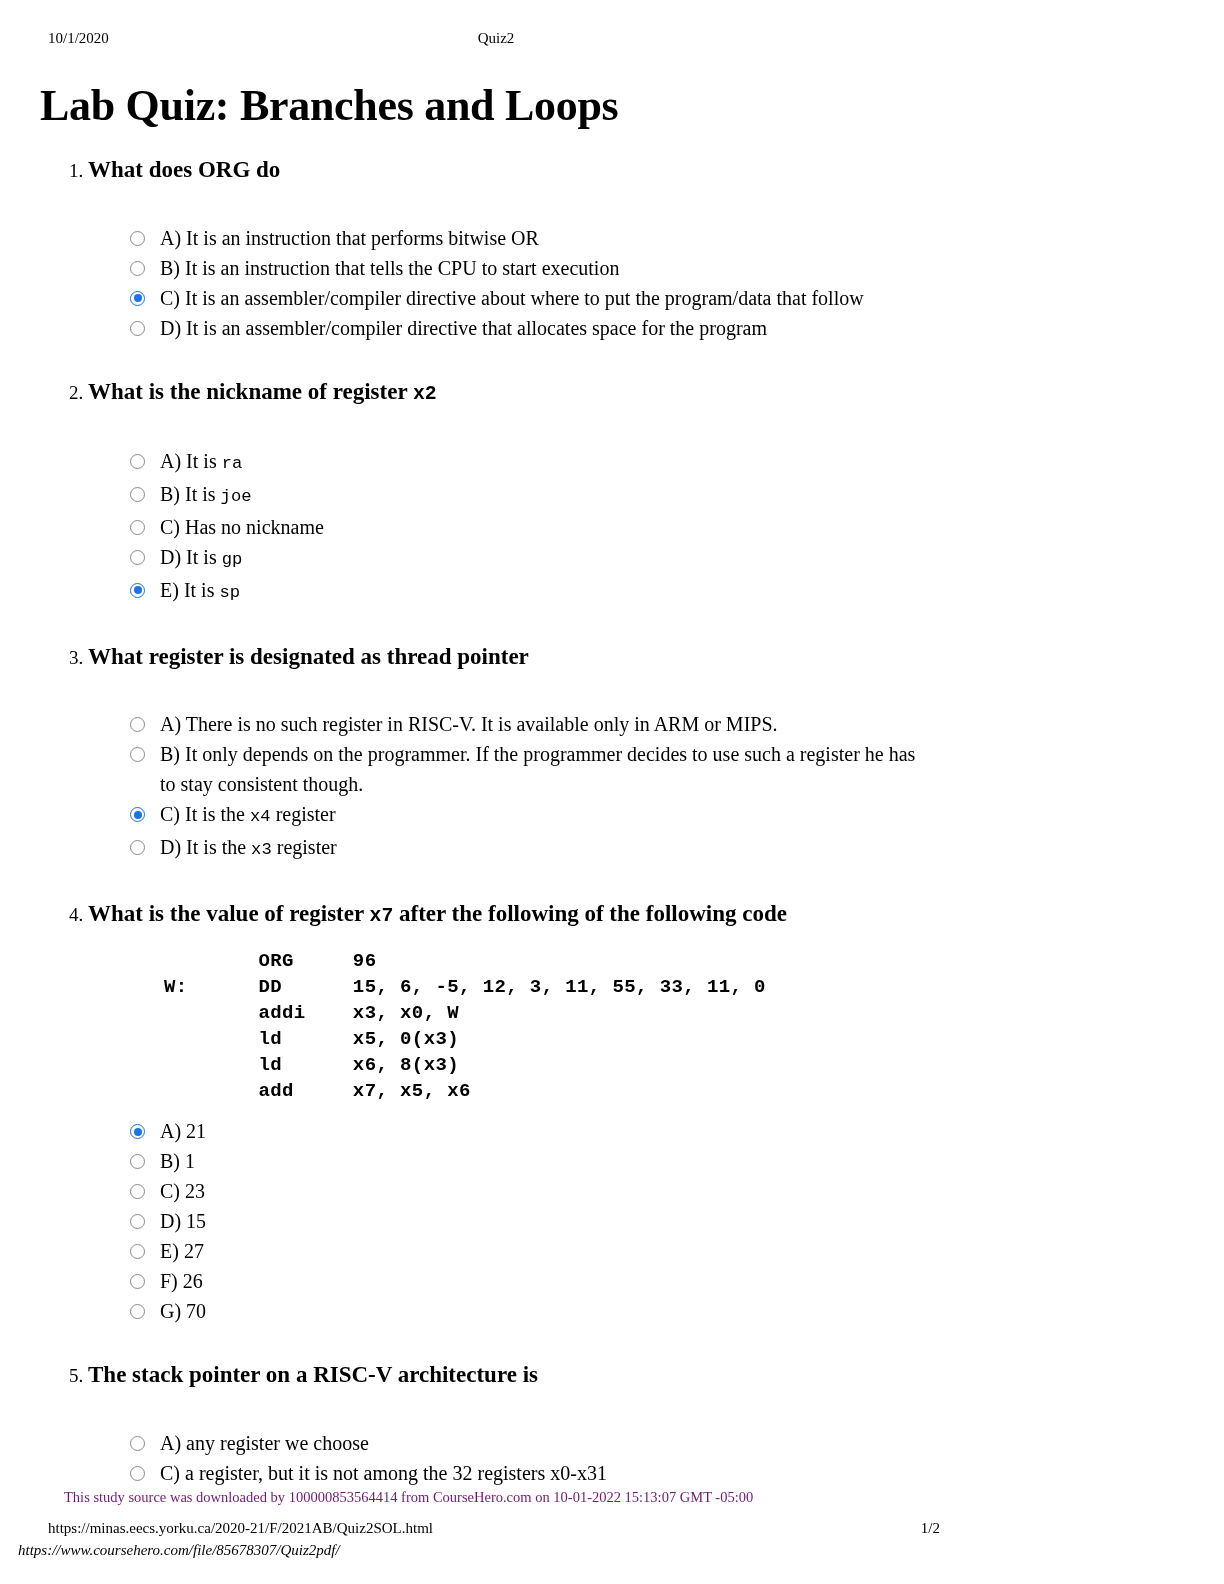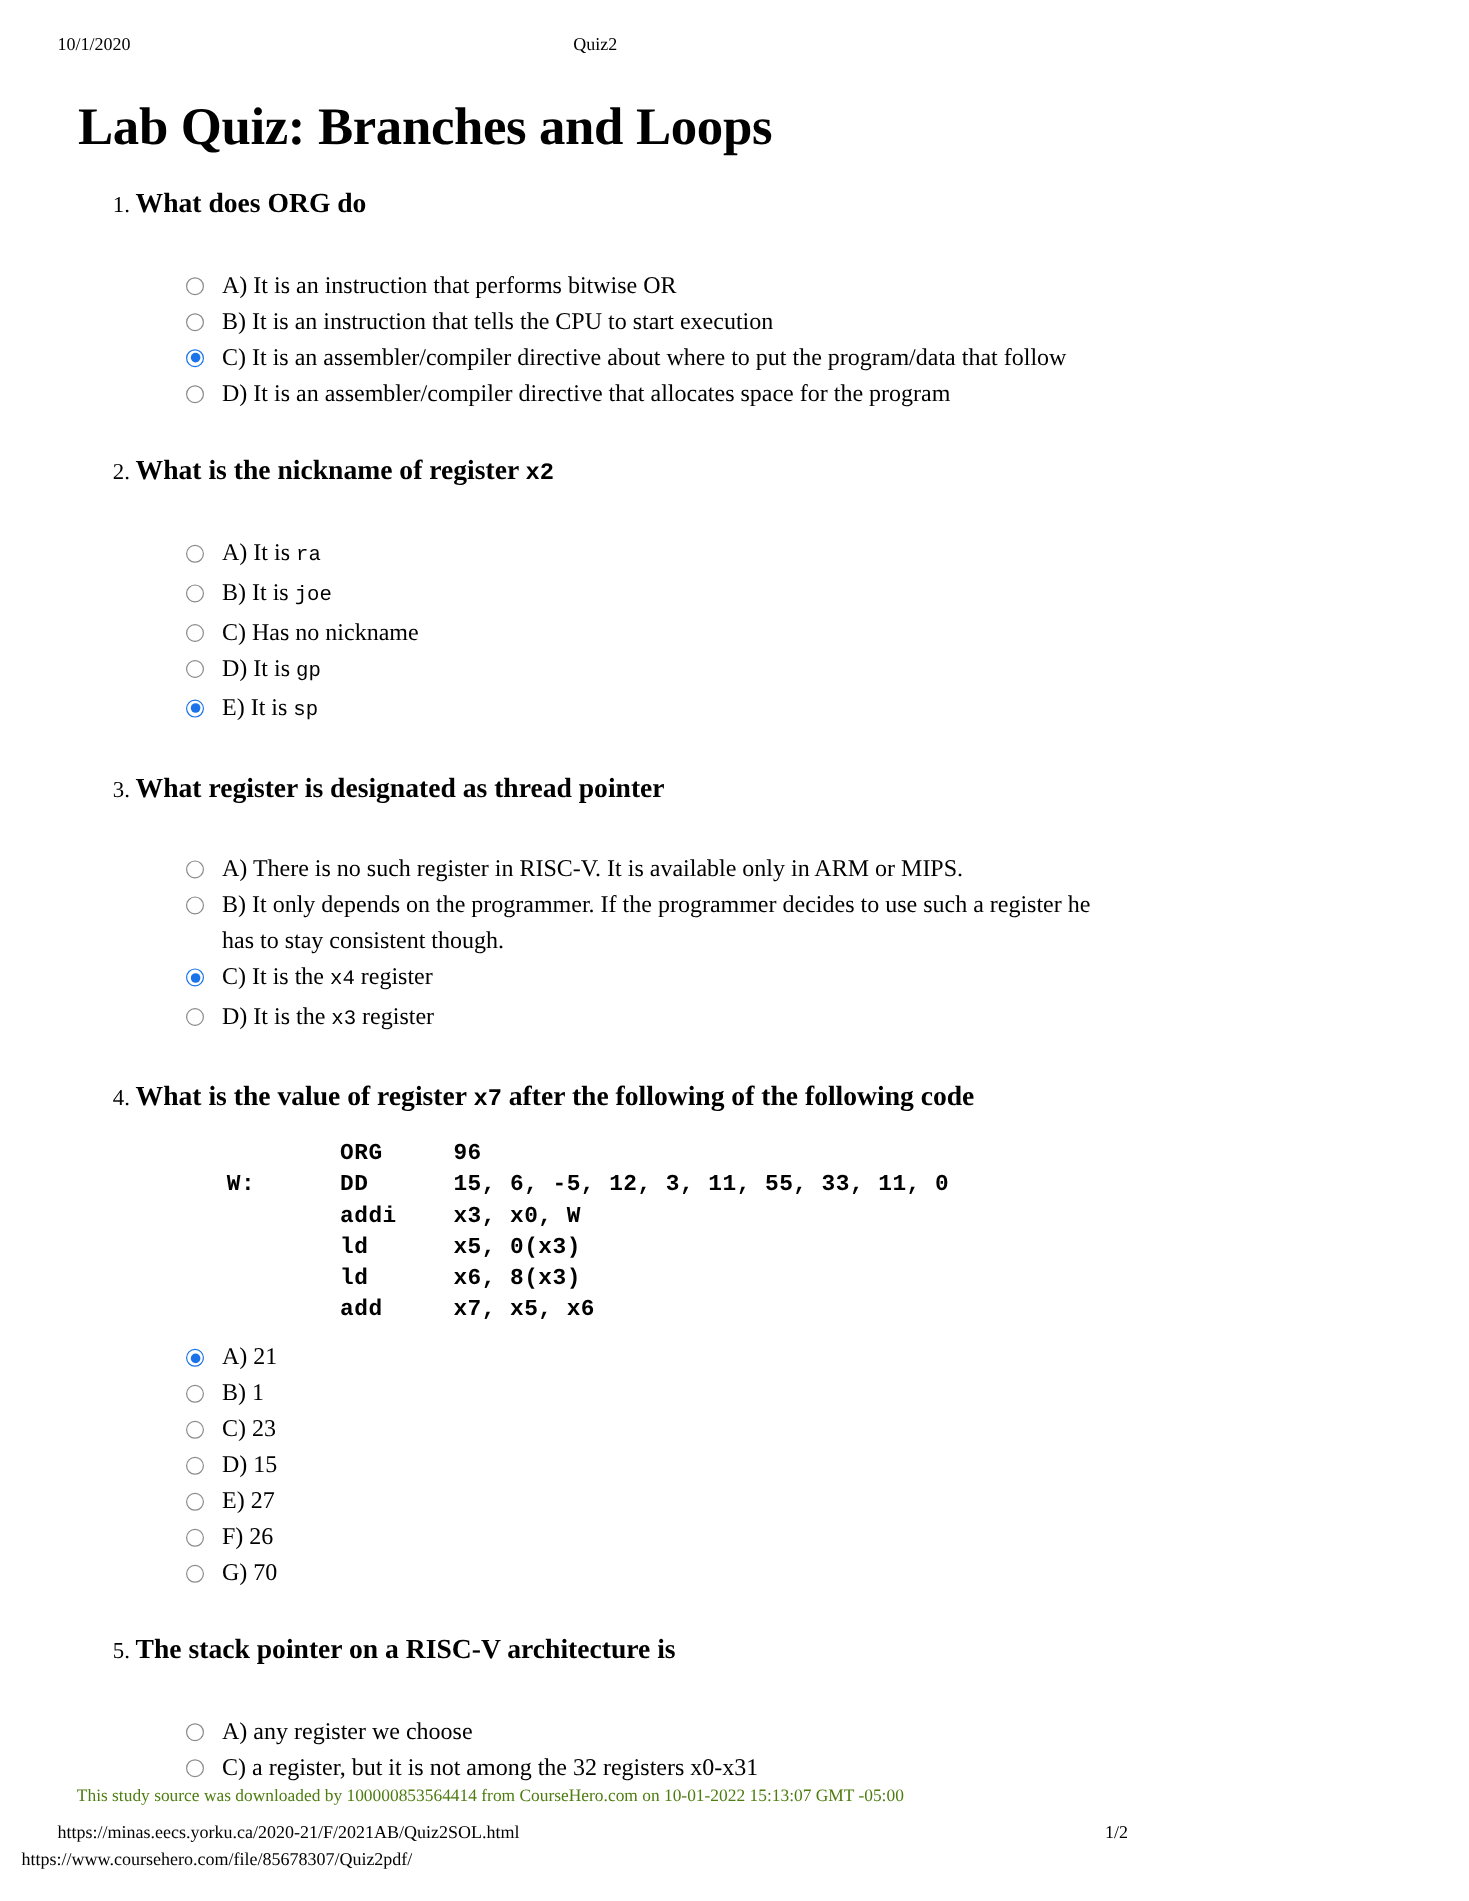--- a/index.html
+++ b/index.html
@@ -42,21 +42,21 @@
     top: 0;
     text-align: center;
   }
 
   
   .doc {
     position: absolute;
     top: 78px;
     left: 0;
     right: 0;
-    padding: 0 52px 0 65px;
+    padding: 0 52px 0 40px;
     box-sizing: border-box;
   }
 
   h1.doc-title {
     font-size: 44px;
     font-weight: bold;
     margin: 0 0 22px 0;
     padding: 0;
     letter-spacing: -0.3px;
     line-height: 1.25;
@@ -152,21 +152,21 @@
     letter-spacing: 0.4px;
   }
 
   
   .watermark {
     position: absolute;
     left: 64px;
     top: 1489px;
     font-size: 14.5px;
     line-height: 16px;
-    color: #4d7c0f;
+    color: #701a75;
     white-space: nowrap;
   }
 
   
   .print-footer {
     position: absolute;
     left: 0;
     right: 0;
     top: 1518px;
     padding: 0 52px 0 48px;
@@ -178,20 +178,21 @@
     position: relative;
     height: 21px;
     text-decoration: underline;
   }
   .print-footer .pf-url { position: absolute; left: 0; top: 0; }
   .print-footer .pf-page { position: absolute; right: 0; top: 0; }
   .print-footer .pf-url2 {
     position: absolute;
     left: 18px;
     top: 22px;
+    font-style: italic;
   }
 </style>
 </head>
 <body>
 
 <div class="page">
 
   <div class="running-head">
     <span class="rh-date">10/1/2020</span>
     <span class="rh-title">Quiz2</span>

